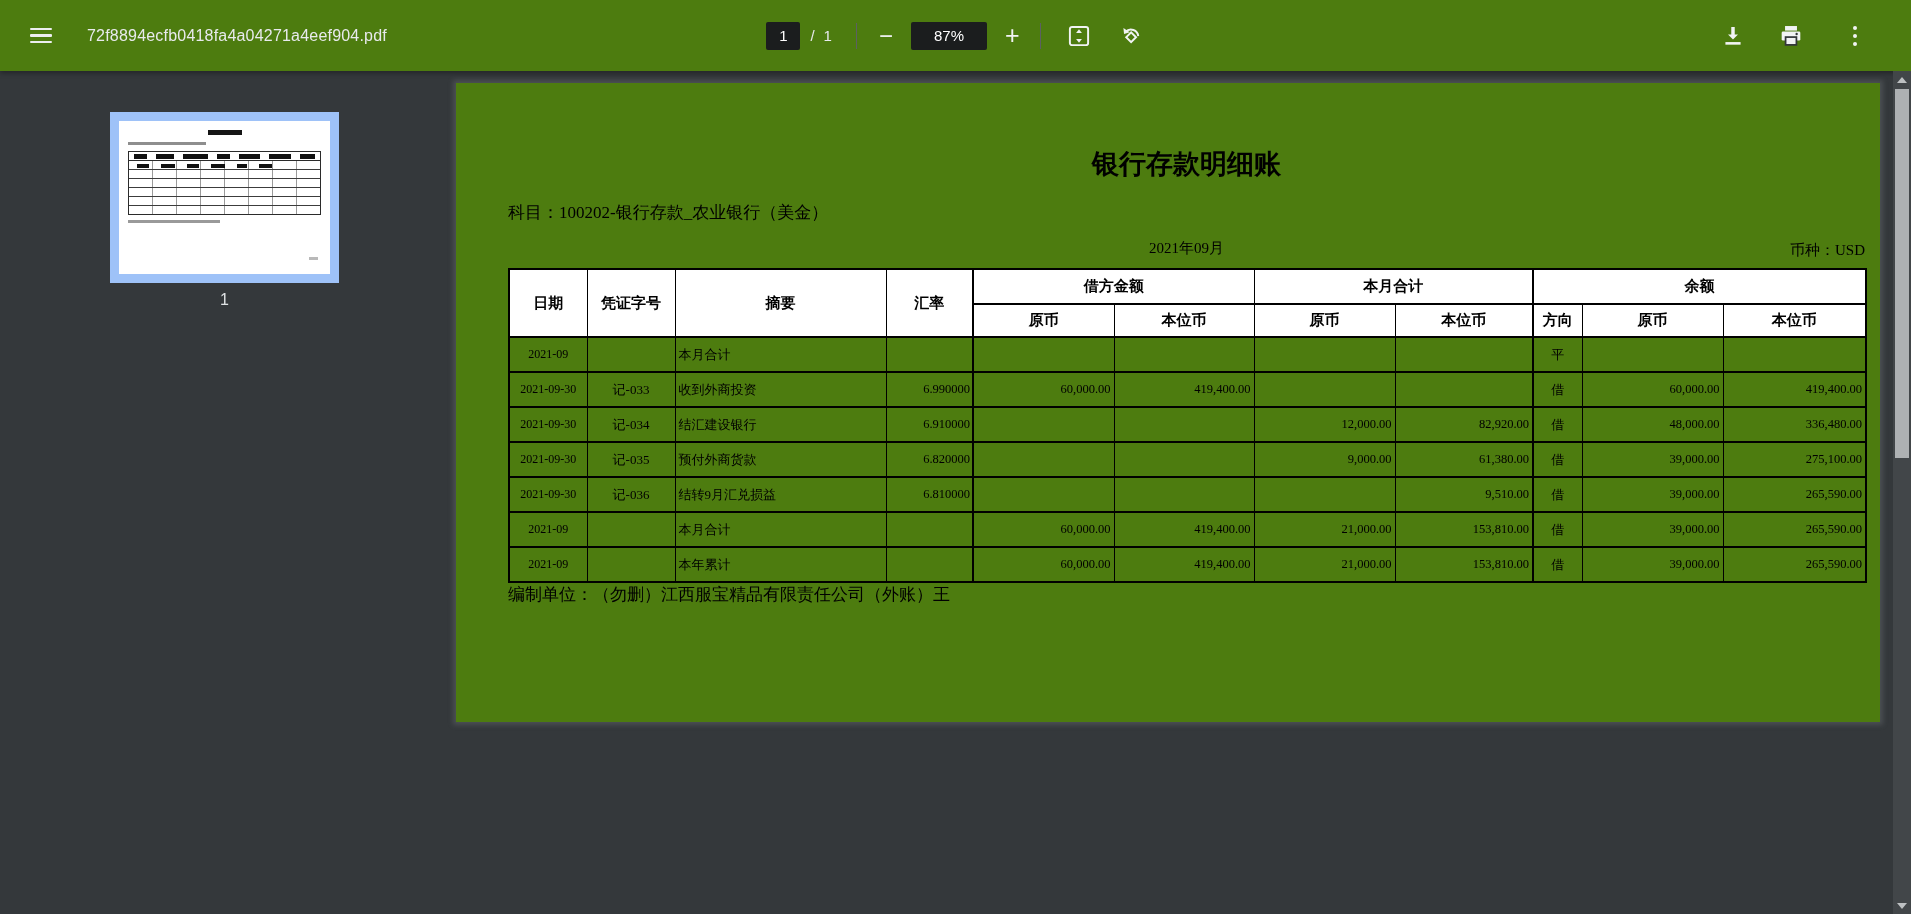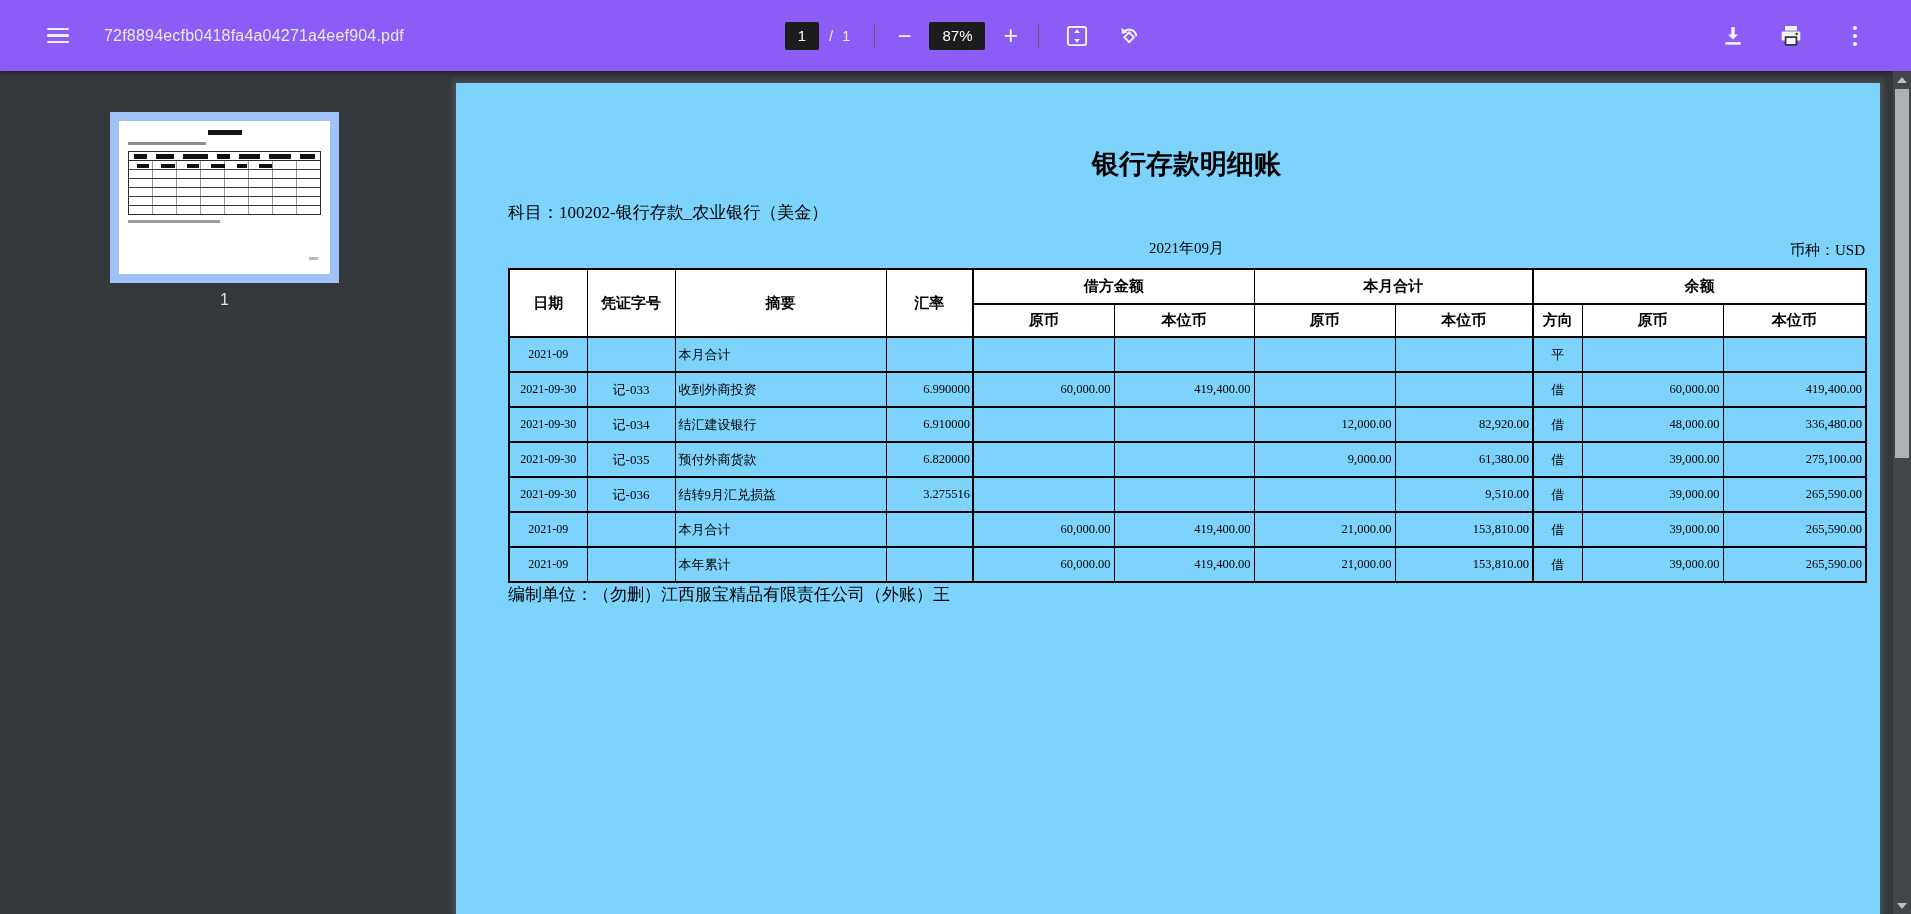--- a/index.html
+++ b/index.html
@@ -7,41 +7,40 @@
   body {
     position:relative; overflow:hidden;
     background:#34383b;
     font-family:"Liberation Sans", sans-serif;
     -webkit-font-smoothing:antialiased;
   }
 
   
   .toolbar {
     position:absolute; top:0; left:0; width:1911px; height:71px;
-    background:#8b5cf6; z-index:30;
+    background:#4d7c0f; z-index:30;
     display:flex; align-items:center;
     box-shadow:0 2px 5px rgba(0,0,0,0.35);
-    padding-left:17px;
   }
   .tb-left { flex:1; display:flex; align-items:center; }
   .tb-center { display:flex; align-items:center; }
   .tb-right { flex:1; display:flex; align-items:center; justify-content:flex-end; }
 
   .hamburger { margin-left:30px; width:24px; height:24px; display:flex; flex-direction:column; justify-content:center; gap:4px; cursor:pointer; }
   .hamburger i { display:block; width:22px; height:2.5px; background:#eceeef; border-radius:1px; }
 
   .filename { margin-left:33px; color:#e8eaed; font-size:16px; letter-spacing:0.2px; }
 
   .pill {
     background:#1b1d1e; color:#fff; border-radius:2px;
     height:28px; display:flex; align-items:center; justify-content:center;
     font-size:15px;
   }
   .page-box { width:34px; }
-  .zoom-box { width:56px; }
+  .zoom-box { width:76px; }
   .slash { color:#e8eaed; font-size:15px; margin:0 9px 0 10px; }
   .pagecount { color:#e8eaed; font-size:15px; }
   .vsep { width:1px; height:26px; background:#5c6063; }
   .tbtn { border:none; background:none; color:#f1f3f4; cursor:pointer; display:flex; align-items:center; justify-content:center; }
   .minus { font-size:24px; font-weight:300; margin:0 18px 0 22px; }
   .plus  { font-size:25px; font-weight:300; margin:0 20px 0 18px; }
   .gap-l { margin-left:24px; }
   .iconbtn { width:28px; height:28px; margin-left:24px; }
   .tb-right .iconbtn { margin-left:0; }
   .dl { margin-right:30px; }
@@ -71,22 +70,22 @@
   .m-sub i { display:block; height:4px; background:#111; }
   .m-foot { position:absolute; left:9px; top:99px; width:92px; height:3px; background:#9a9a9a; }
   .m-mark { position:absolute; right:12px; bottom:14px; width:9px; height:3px; background:#b9b9b9; }
   .thumb-label {
     position:absolute; left:110px; top:291px; width:229px; text-align:center;
     color:#dee1e3; font-size:16px; z-index:5;
   }
 
   
   .pdf-page {
-    position:absolute; left:456px; top:83px; width:1424px; height:831px;
-    background:#7dd3fc; z-index:4;
+    position:absolute; left:456px; top:83px; width:1424px; height:639px;
+    background:#4d7c0f; z-index:4;
     box-shadow:0 0 5px 3px rgba(130,136,140,0.30);
   }
   .doc-title {
     position:absolute; left:52px; top:63px; width:1357px; text-align:center;
     font-size:27px; font-weight:700; color:#000;
     font-family:"Liberation Sans", sans-serif;
   }
   .serif { font-family:"Liberation Serif", serif; color:#000; }
   .subject { position:absolute; left:52px; top:118px; font-size:17px; }
   .period  { position:absolute; left:52px; top:156px; width:1357px; text-align:center; font-size:15px; }
@@ -318,21 +317,21 @@
           <td class="c6">9,000.00</td>
           <td class="c7">61,380.00</td>
           <td class="c8">借</td>
           <td class="c9">39,000.00</td>
           <td class="c10">275,100.00</td>
         </tr>
         <tr>
           <td class="c0">2021-09-30</td>
           <td class="c1">记-036</td>
           <td class="c2">结转9月汇兑损益</td>
-          <td class="c3">3.275516</td>
+          <td class="c3">6.810000</td>
           <td class="c4"></td>
           <td class="c5"></td>
           <td class="c6"></td>
           <td class="c7">9,510.00</td>
           <td class="c8">借</td>
           <td class="c9">39,000.00</td>
           <td class="c10">265,590.00</td>
         </tr>
         <tr>
           <td class="c0">2021-09</td>

